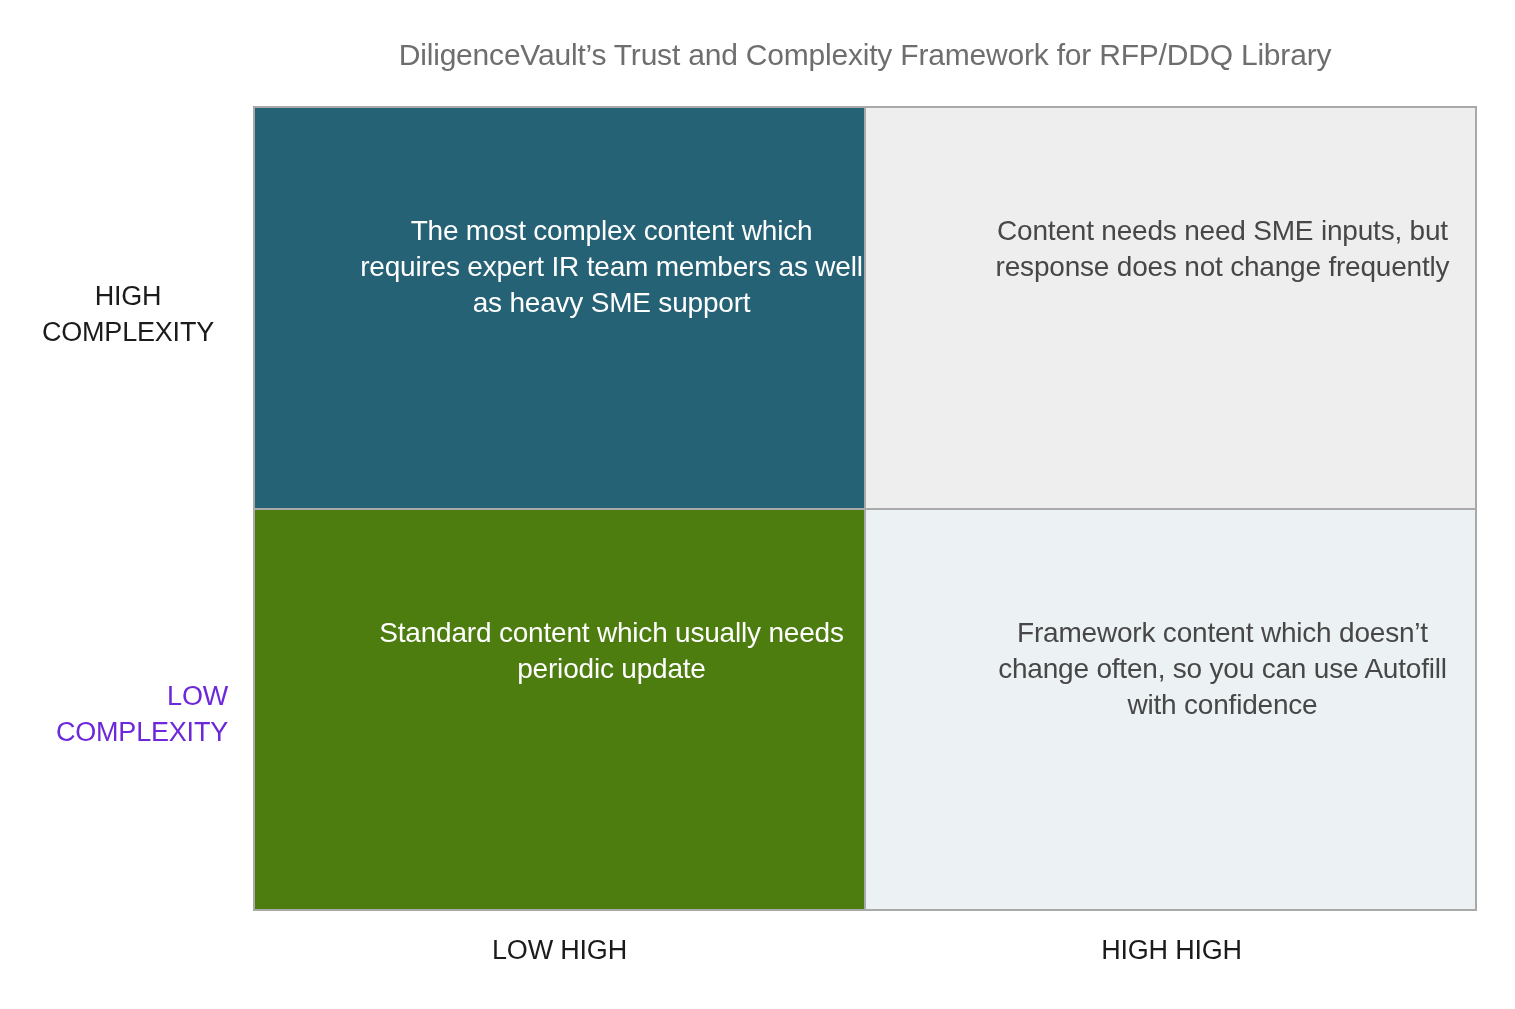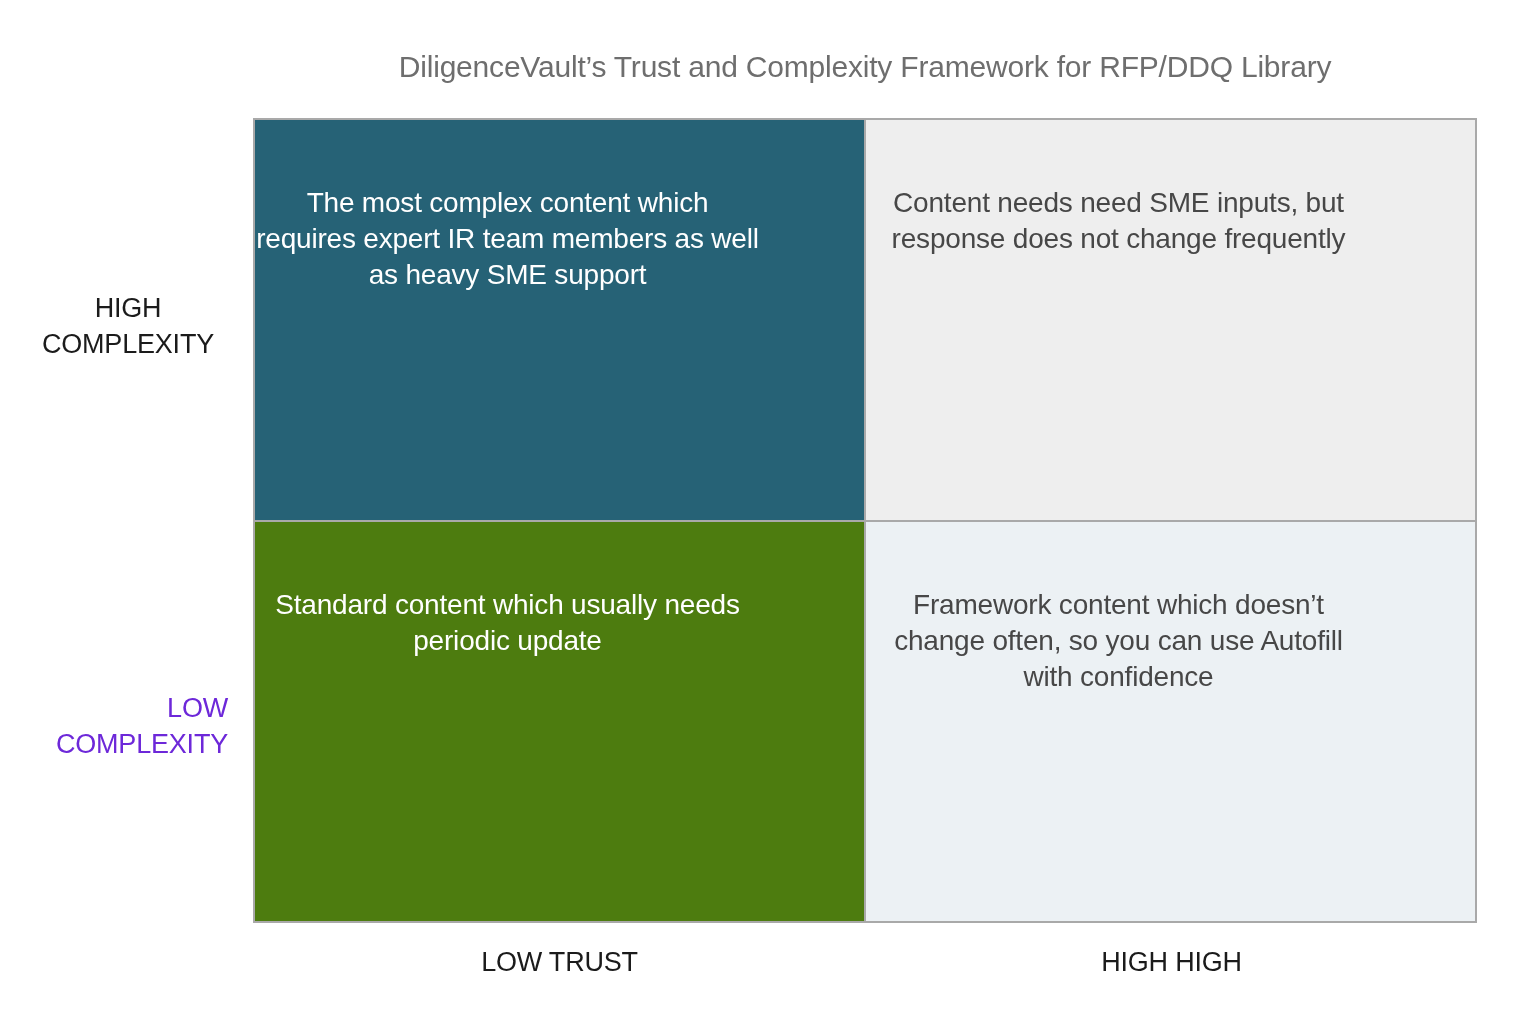--- a/index.html
+++ b/index.html
@@ -8,21 +8,20 @@
     width: 1515px;
     height: 1009px;
     background: #ffffff;
     overflow: hidden;
     font-family: "Liberation Sans", "DejaVu Sans", sans-serif;
   }
   .stage {
     position: relative;
     width: 1515px;
     height: 893px;
-    margin-top: 12px;
   }
   .chart-title {
     position: absolute;
     left: 253px;
     top: 36px;
     width: 1224px;
     margin: 0;
     font-size: 30px;
     font-weight: 400;
     line-height: 38px;
@@ -37,23 +36,23 @@
     height: 805px;
     box-sizing: border-box;
     border: 2px solid #A9A9A9;
     display: grid;
     grid-template-columns: 1fr 1fr;
     grid-template-rows: 1fr 1fr;
     gap: 2px;
   }
   .quad {
     display: flex;
-    justify-content: flex-start;
+    justify-content: flex-end;
     align-items: flex-start;
-    padding-top: 65px;
+    padding-top: 105px;
     box-sizing: border-box;
   }
   .quad p {
     margin: 0;
     max-width: 505px;
     text-align: center;
     font-size: 28px;
     font-weight: 400;
     line-height: 36px;
     letter-spacing: -0.2px;
@@ -106,17 +105,17 @@
     <div class="quad" style="background-color: rgb(236, 241, 244);">
       <p style="color: rgb(71, 71, 71);">Framework content which doesn’t change often, so you can use Autofill with confidence</p>
     </div>
 
   </div>
 
   <div class="y-label high" style="color: rgb(27, 27, 27); text-align: center;">HIGH COMPLEXITY</div>
 
   <div class="y-label low" style="color: #6d28d9;">LOW COMPLEXITY</div>
 
-  <div class="x-label low" style="color: rgb(27, 27, 27);">LOW TRUST</div>
+  <div class="x-label low" style="color: rgb(27, 27, 27);">LOW HIGH</div>
 
   <div class="x-label high" style="color: rgb(27, 27, 27);">HIGH HIGH</div>
 
 </div>
 
 </body></html>

